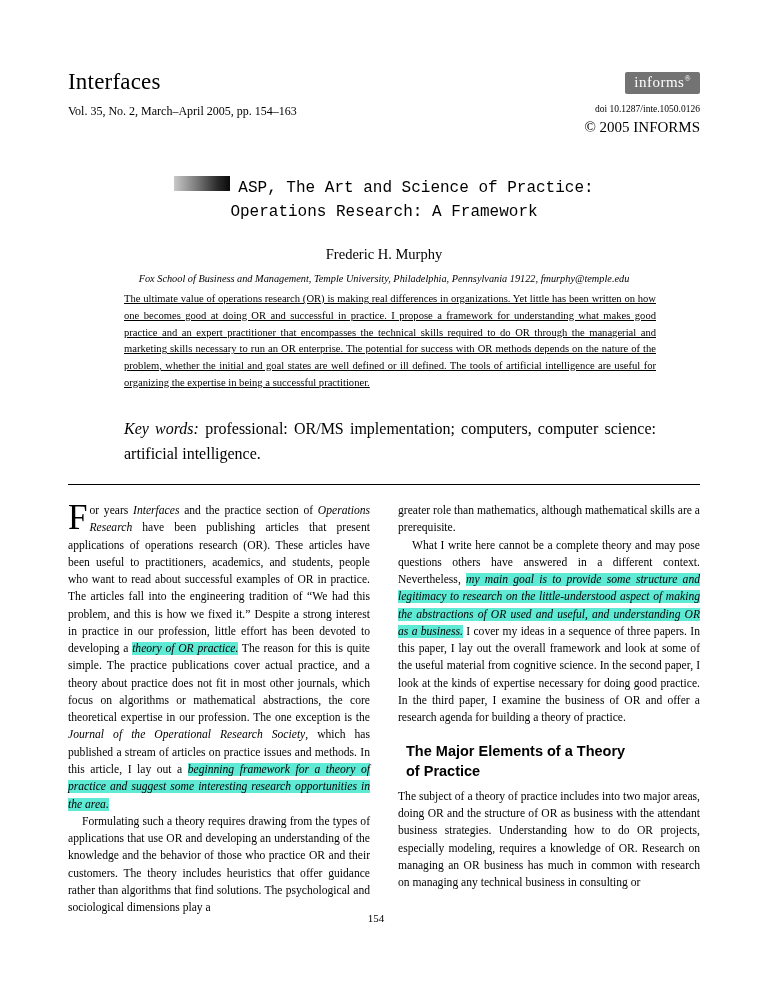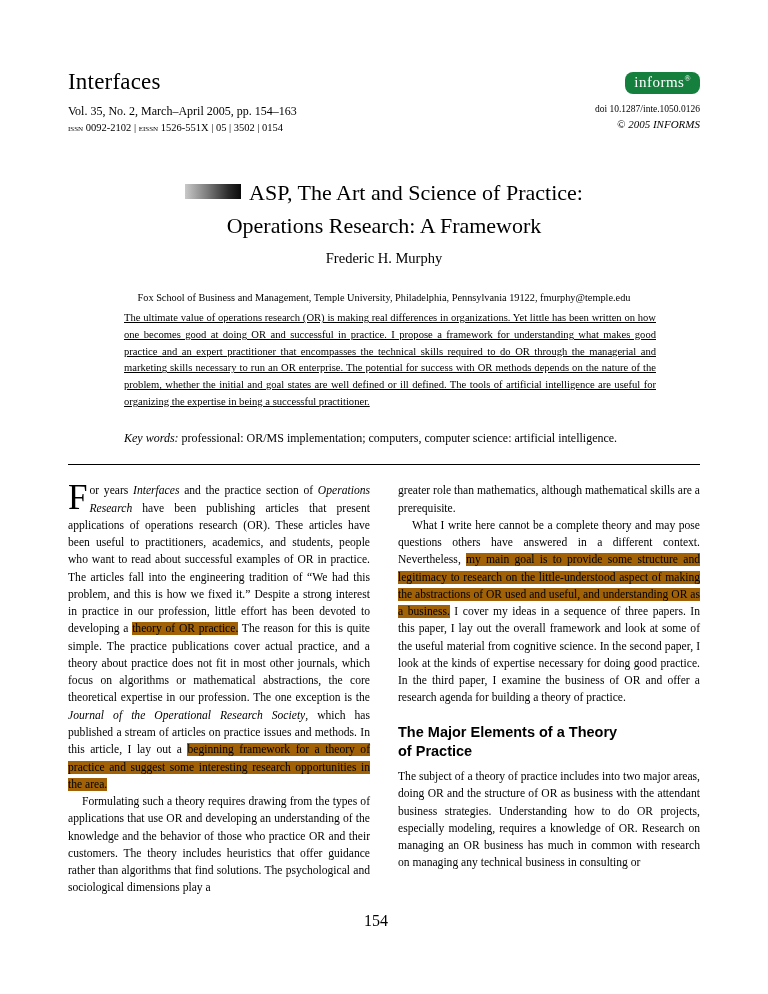--- a/index.html
+++ b/index.html
@@ -54,86 +54,86 @@
     font-size: 10.5px;
   }
   .masthead-right {
     position: absolute;
     right: 0;
     top: 2px;
     text-align: right;
   }
   .informs-logo {
     display: inline-block;
-    background: #15803d;
+    background: #737373;
     color: #ffffff;
     font-family: "Liberation Serif", serif;
     font-size: 15px;
     letter-spacing: 0.5px;
     padding: 2px 9px 3px 9px;
-    border-radius: 8px;
+    border-radius: 2px;
     margin-left: 16px;
   }
   .informs-logo .reg {
     font-size: 8px;
     vertical-align: super;
   }
   .doi-line {
     font-size: 9.5px;
     margin-top: 8px;
     line-height: 1.5;
   }
   .copyright-line {
-    font-size: 11px;
+    font-size: 15px;
     line-height: 1.5;
-    font-style: italic;
   }
 
   
   .title-block {
     margin-top: 34px;
     text-align: center;
   }
   .paper-title {
-    font-size: 22px;
+    font-size: 16px;
     line-height: 1.52;
-    font-family: Liberation Serif, serif;
+    font-family: Liberation Mono, monospace;
     position: relative;
   }
   .title-swatch {
     display: inline-block;
     width: 56px;
     height: 15px;
     vertical-align: 1px;
     margin-right: 8px;
     background: linear-gradient(to right, #c9c9c9 0%, #7b7b7b 40%, #2a2a2a 78%, #0a0a0a 100%);
   }
   .authors {
-    margin-top: 7px;
+    margin-top: 21px;
     font-size: 14.5px;
   }
   .affiliation {
-    margin-top: 24px;
+    margin-top: 9px;
     font-size: 10.3px;
     line-height: 1.4;
+    font-style: italic;
   }
 
   
   .abstract {
     margin: 5px 0 0 0;
     padding: 0 44px 0 56px;
     font-size: 10.6px;
     line-height: 1.58;
     text-align: justify;
     text-decoration: underline;
   }
   .keywords {
-    margin: 18px 0 0 0;
+    margin: 26px 0 0 0;
     padding: 0 44px 0 56px;
-    font-size: 12px;
+    font-size: 16px;
     line-height: 1.55;
     text-align: justify;
   }
   .keywords i { font-style: italic; }
 
   .rule {
     margin-top: 17px;
     border: none;
     border-top: 1.6px solid #000;
     width: 100%;
@@ -160,52 +160,52 @@
   }
   .dropcap {
     float: left;
     font-size: 35px;
     line-height: 0.82;
     padding-right: 2px;
     margin-top: 2px;
     font-family: "Liberation Serif", serif;
   }
   .hl {
-    background: #a16207;
+    background: #5eead4;
+    font-style: italic;
   }
   h2.section {
     font-family: "Liberation Sans", sans-serif;
     font-size: 14.5px;
     font-weight: bold;
     line-height: 1.32;
-    margin: 16px 0 7px 0;
+    margin: 16px 0 7px 8px;
     text-align: left;
   }
   .col p + p { margin-top: 0; }
   i { font-style: italic; }
 
   .folio {
     position: absolute;
     top: 912px;
     left: 0;
     width: 752px;
     text-align: center;
-    font-size: 16px;
+    font-size: 11px;
   }
 </style>
 </head>
 <body>
 
 <div class="page">
   <div class="content">
 
     <div class="masthead">
       <div class="journal-title">Interfaces</div>
       <div class="issue-line">Vol. 35, No. 2, March–April 2005, pp. 154–163</div>
-      <div class="issn-line smallcaps">issn 0092-2102 | eissn 1526-551X | 05 | 3502 | 0154</div>
 
       <div class="masthead-right">
         <div class="informs-logo"><span>informs</span><span class="reg">®</span></div>
         <div class="doi-line sc">doi 10.1287/inte.1050.0126</div>
         <div class="copyright-line">© 2005 INFORMS</div>
       </div>
     </div>
 
     <div class="title-block">
       <div class="paper-title">

